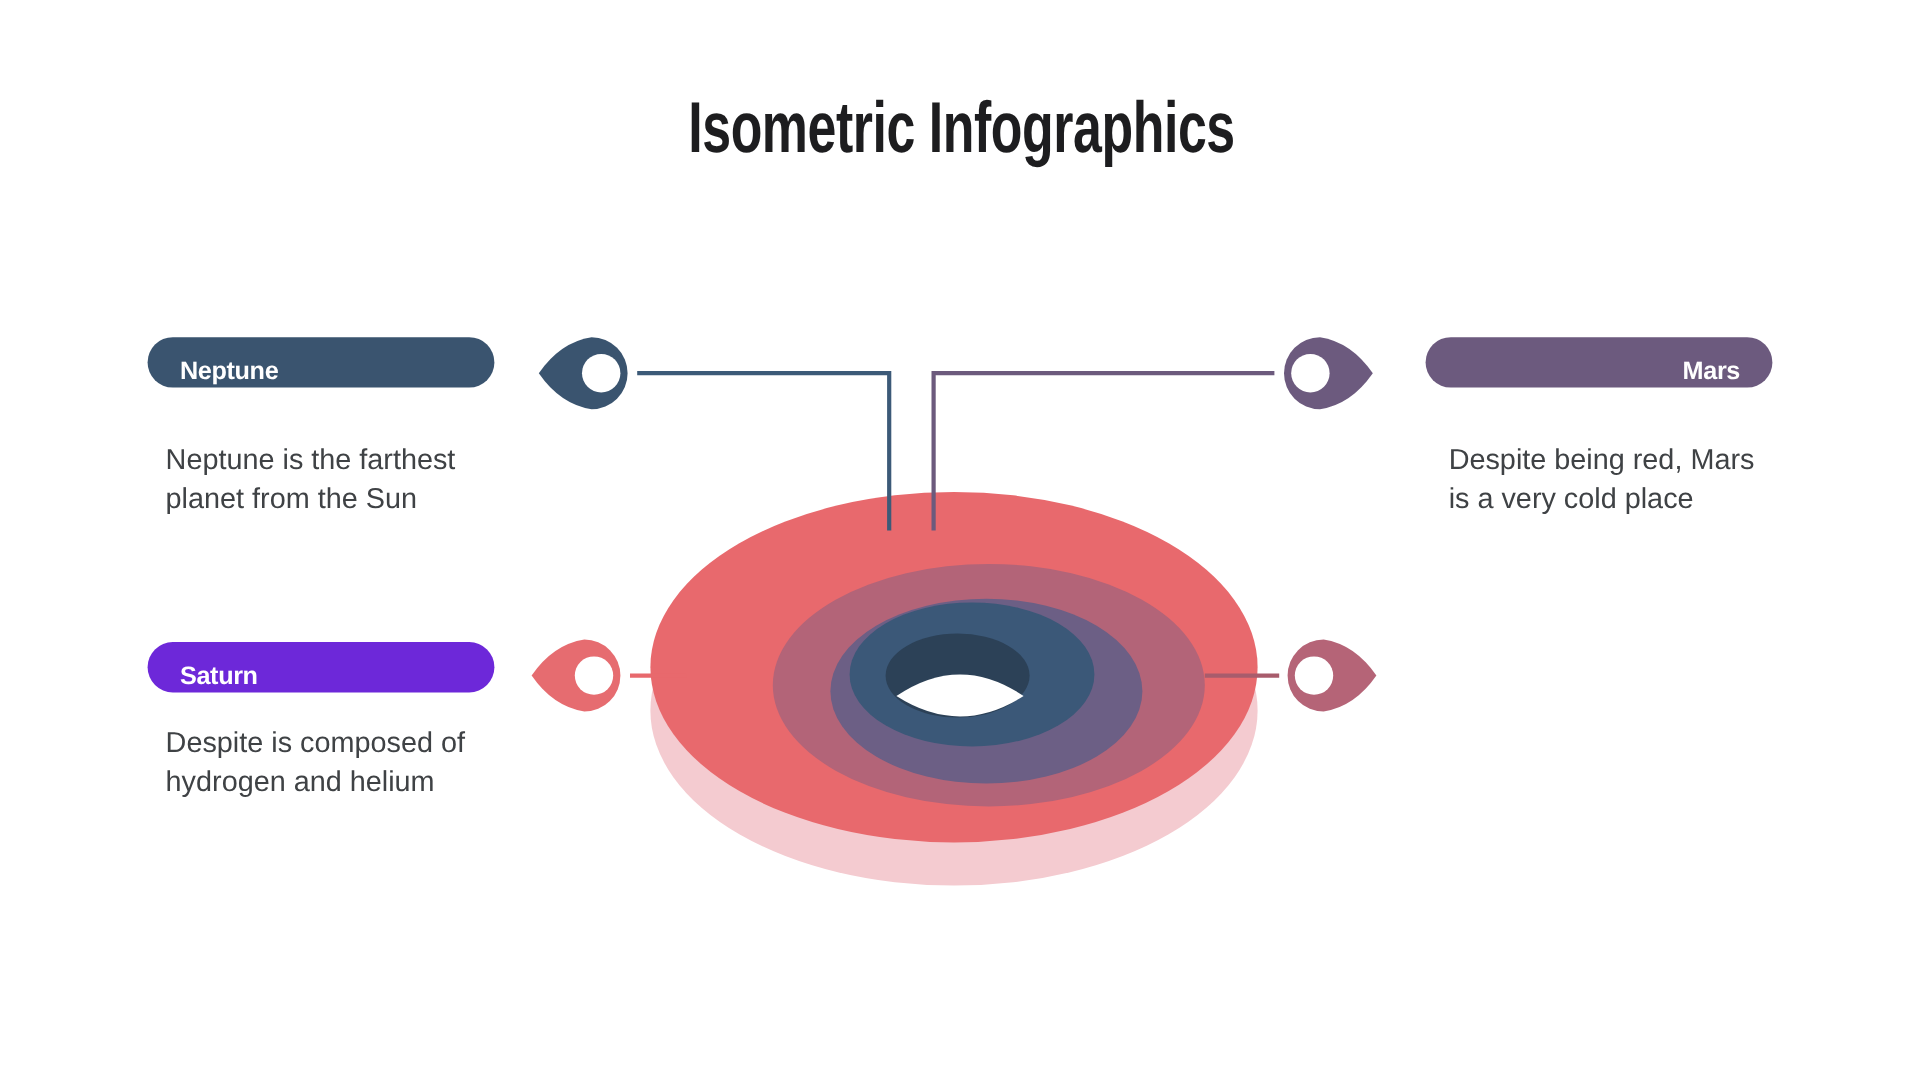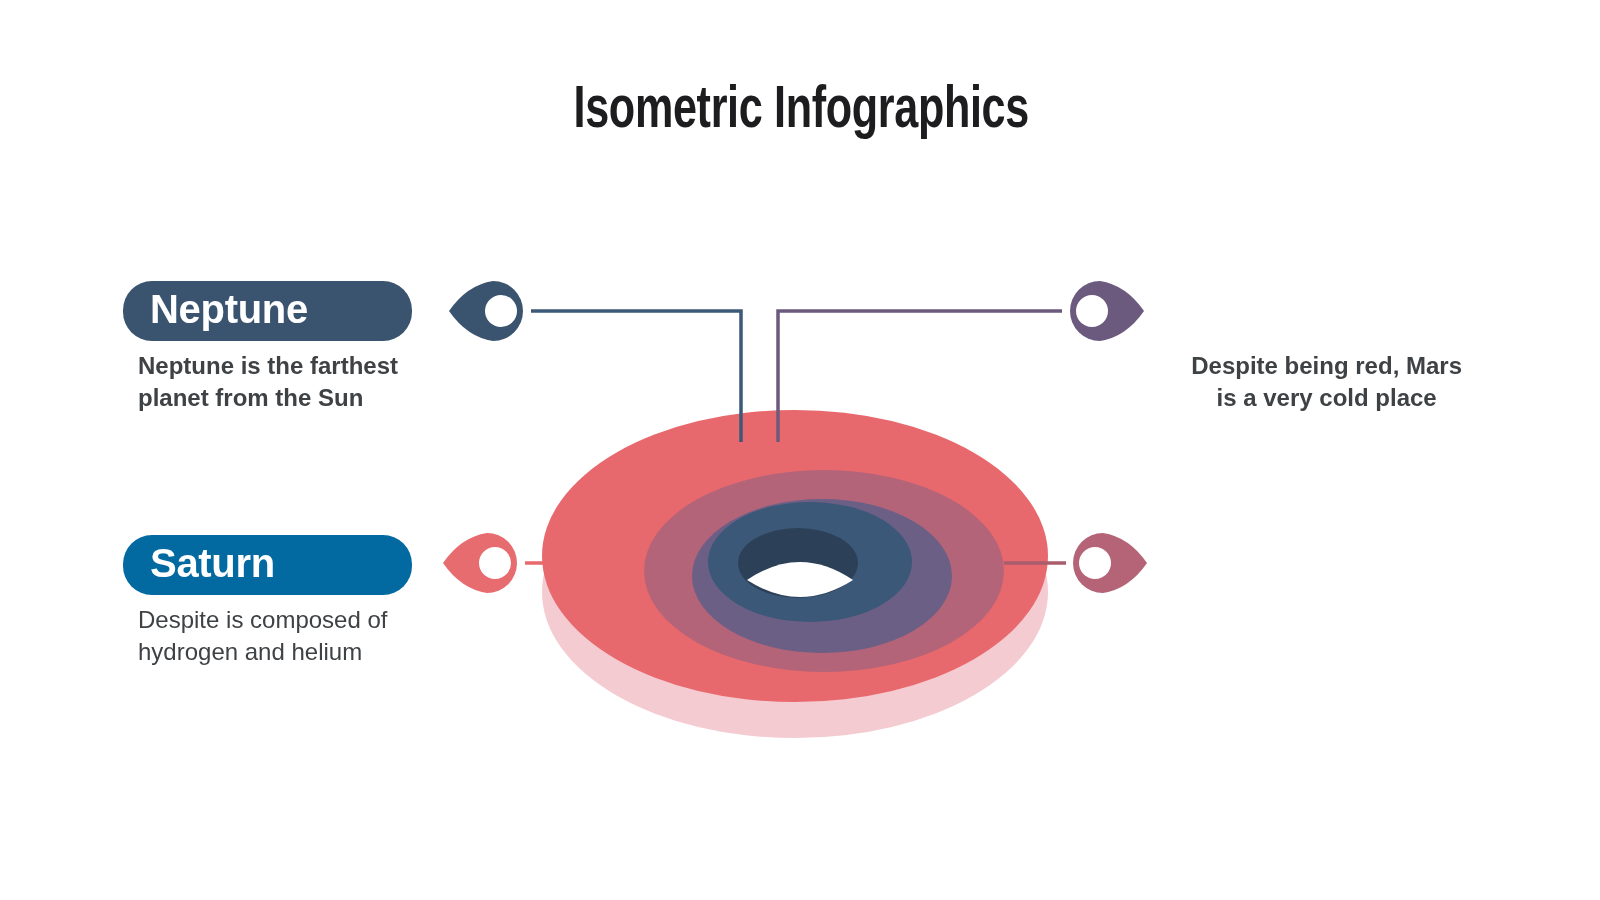--- a/index.html
+++ b/index.html
@@ -8,34 +8,34 @@
     font-family:"Liberation Sans",sans-serif;
   }
   .title-wrap{position:absolute;left:16px;top:72px;width:1570px;text-align:center;}
   .title{
     display:inline-block;font-size:60px;font-weight:700;letter-spacing:-0.5px;
     transform:scaleX(0.72);transform-origin:center;white-space:nowrap;
   }
   .art{position:absolute;left:0;top:0;}
   .conn{fill:none;stroke-width:3.5px;}
   .pill{
-    position:absolute;width:289px;height:60px;border-radius:29px;
-    color:#fff;font-weight:700;font-size:40px;letter-spacing:-0.3px;
+    position:absolute;width:289px;height:42px;border-radius:29px;
+    color:#fff;font-weight:700;font-size:21px;letter-spacing:-0.3px;
     line-height:57px;box-sizing:border-box;
   }
   .pill.left{left:123px;padding-left:27px;text-align:left;}
   .pill.right{left:1188px;padding-right:27px;text-align:right;}
   .pill.row-top{top:281px;}
   .pill.row-bottom{top:535px;}
   .desc{
     position:absolute;font-size:24px;line-height:31.5px;white-space:pre-line;
   }
   .desc.left{left:138px;text-align:left;}
-  .desc.right{right:138px;text-align:center;}
-  .desc.row-top{top:350px;font-weight:bold;}
+  .desc.right{right:138px;text-align:left;}
+  .desc.row-top{top:368px;}
   .desc.row-bottom{top:604px;}
 </style>
 </head>
 <body>
 
 <div class="canvas">
 
   <div class="title-wrap">
     <span class="title" style="color: rgb(29, 29, 31);">Isometric Infographics</span>
   </div>
@@ -75,21 +75,24 @@
       <g>
         <path d="M 1147 563 Q 1129 537 1103 533 A 30 30 0 1 0 1103 593 Q 1129 589 1147 563 Z" fill="#b56477"></path>
         <circle cx="1095" cy="563" r="16" fill="#ffffff"></circle>
       </g>
     </g>
   </svg>
 
   <div class="pill left row-top" style="background: rgb(58, 84, 111);">
     <span>Neptune</span>
   </div>
-  <div class="pill left row-bottom" style="background: #0369a1;">
+  <div class="pill right row-top" style="background: rgb(108, 90, 126);">
+    <span>Mars</span>
+  </div>
+  <div class="pill left row-bottom" style="background: #6d28d9;">
     <span>Saturn</span>
   </div>
 
   <div class="desc left row-top" style="color: rgb(63, 66, 69);">Neptune is the farthest
 planet from the Sun</div>
   <div class="desc right row-top" style="color: rgb(63, 66, 69);">Despite being red, Mars
 is a very cold place</div>
   <div class="desc left row-bottom" style="color: rgb(63, 66, 69);">Despite is composed of
 hydrogen and helium</div>
 

